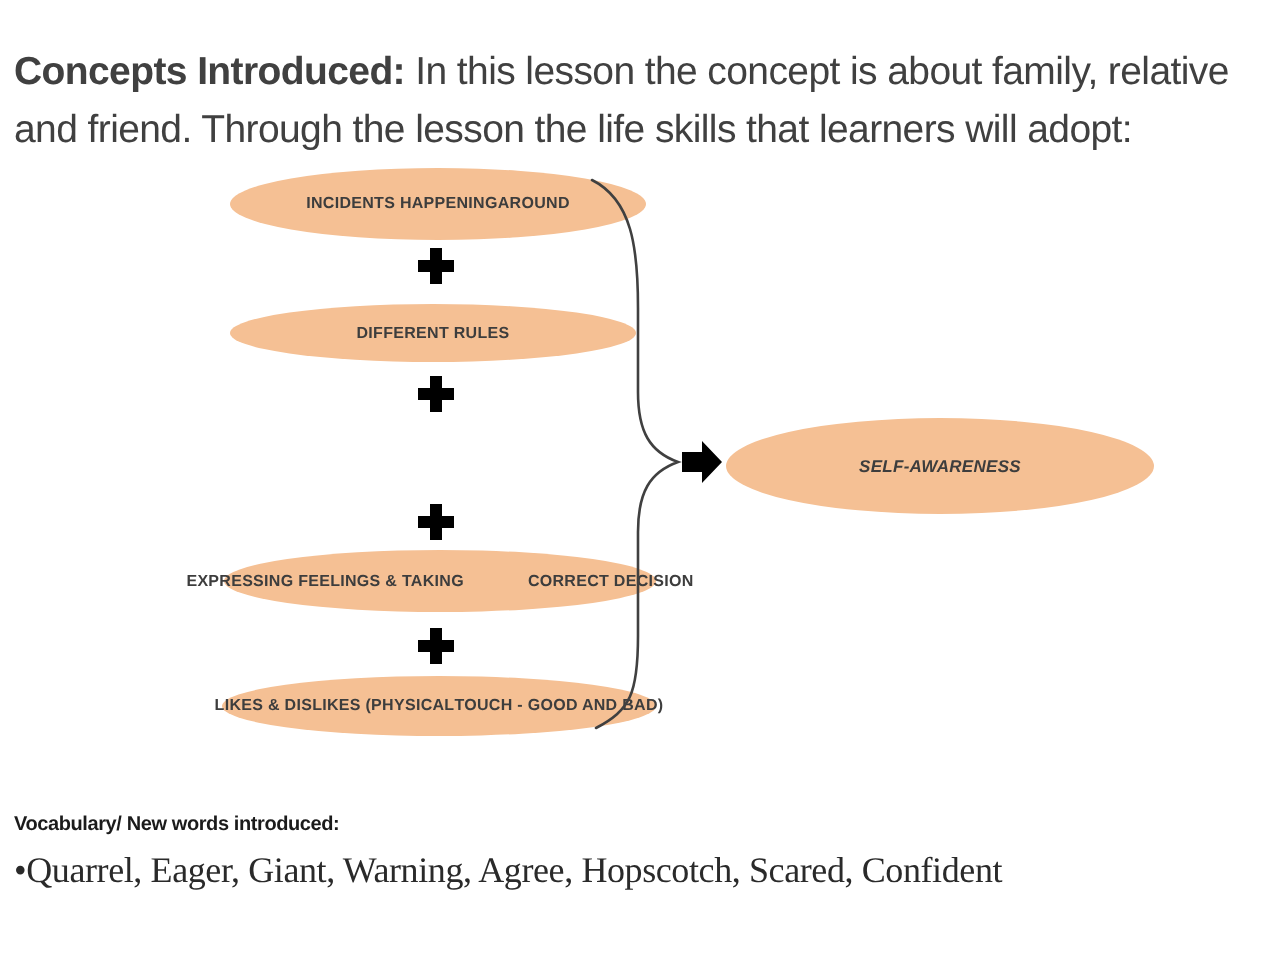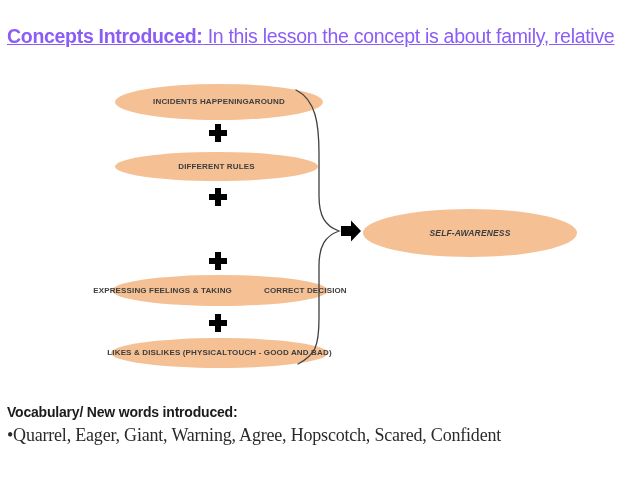--- a/index.html
+++ b/index.html
@@ -4,22 +4,21 @@
 <style>
   html,body{margin:0;padding:0;background:#888;}
   #slide{
     position:relative;width:638px;height:478px;background:#ffffff;
     font-family:"Liberation Sans",sans-serif;overflow:hidden;
   }
   
   .title{
     position:absolute;left:7px;top:22px;width:628px;
     font-size:19.5px;line-height:28.5px;letter-spacing:-0.3px;
-    color:#8b5cf6;
-    text-decoration:underline;
+    color:#404040;
   }
   .title b{font-weight:700;}
   
   .ellipse{
     position:absolute;border-radius:50%;
     background:var(--ellipse-fill,#F5C094);
     display:flex;flex-direction:row;align-items:center;justify-content:center;
     text-align:center;font-weight:700;font-size:8px;line-height:12px;
     color:var(--label-ink,#3d3d3d);letter-spacing:0.15px;
   }
@@ -38,34 +37,35 @@
   .p4{left:209px;top:314px;}
   .plus svg{display:block;width:18px;height:18px;}
   .plus path{fill:var(--ink,#000);}
   
   .overlay{position:absolute;left:0;top:0;width:638px;height:478px;pointer-events:none;}
   .overlay .brace{fill:none;stroke:var(--connector-ink,#404040);stroke-width:1.3;stroke-linecap:round;}
   .overlay .arrow{fill:var(--ink,#000);}
   
   .vocab-heading{
     position:absolute;left:7px;top:403px;
-    font-size:14px;line-height:19px;font-weight:700;letter-spacing:-0.2px;color:#1b1b1b;
+    font-size:10px;line-height:19px;font-weight:700;letter-spacing:-0.2px;color:#1b1b1b;
   }
   .vocab-line{
     position:absolute;left:7px;top:423px;width:620px;
     font-size:18px;line-height:24px;letter-spacing:-0.2px;color:#2a2a2a;white-space:nowrap;font-family:Liberation Serif, serif;
   }
 </style>
 </head>
 <body>
 
 <div id="slide" style="--ellipse-fill: #F5C094; --label-ink: #3D3D3D; --connector-ink: #404040; --ink: #000000;">
 
   <div class="title">
     <b>Concepts Introduced:</b><span> In this lesson the concept is about family, relative</span><br>
+    <span>and friend. Through the lesson the life skills that learners will adopt:</span>
   </div>
 
   <div class="ellipse e1">
     <span>INCIDENTS HAPPENING</span>
     <span>AROUND</span>
   </div>
 
   <div class="plus p1">
     <svg viewBox="0 0 18 18">
         <path d="M6 0 h6 v6 h6 v6 h-6 v6 h-6 v-6 h-6 v-6 h6 z"></path>

